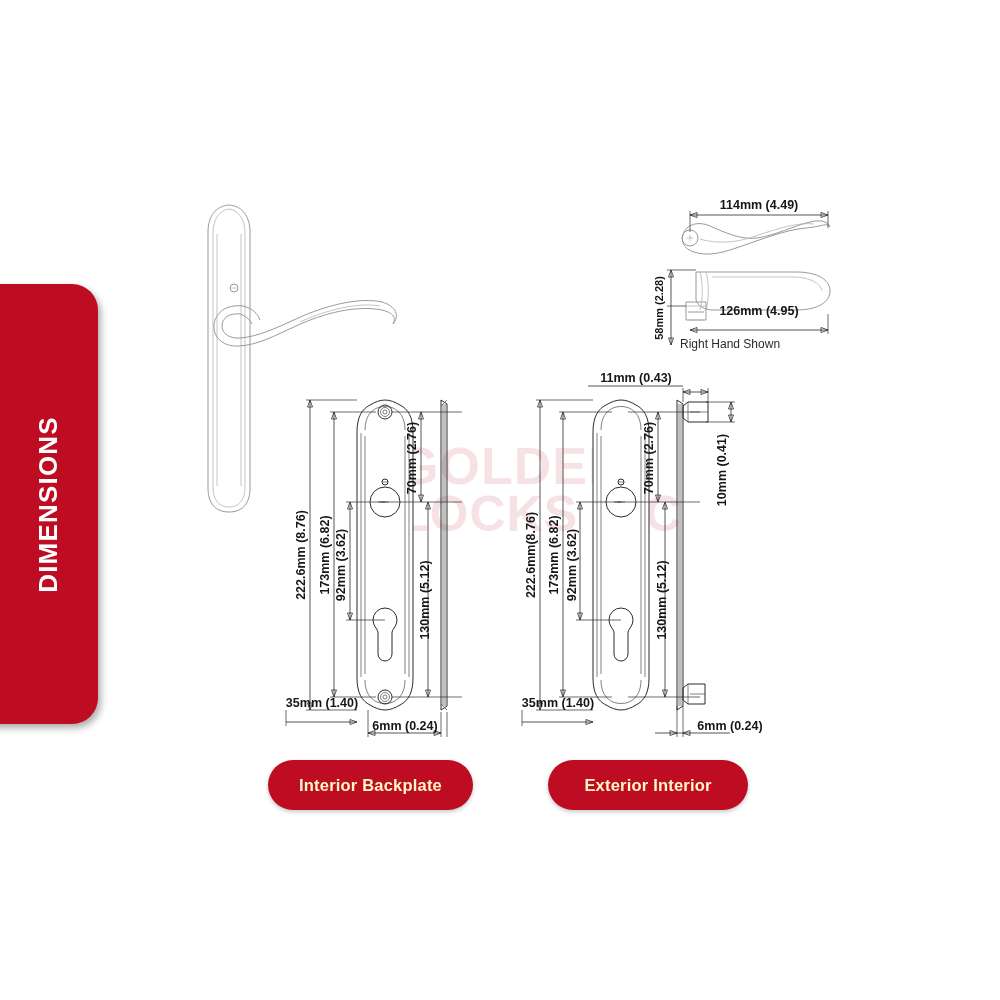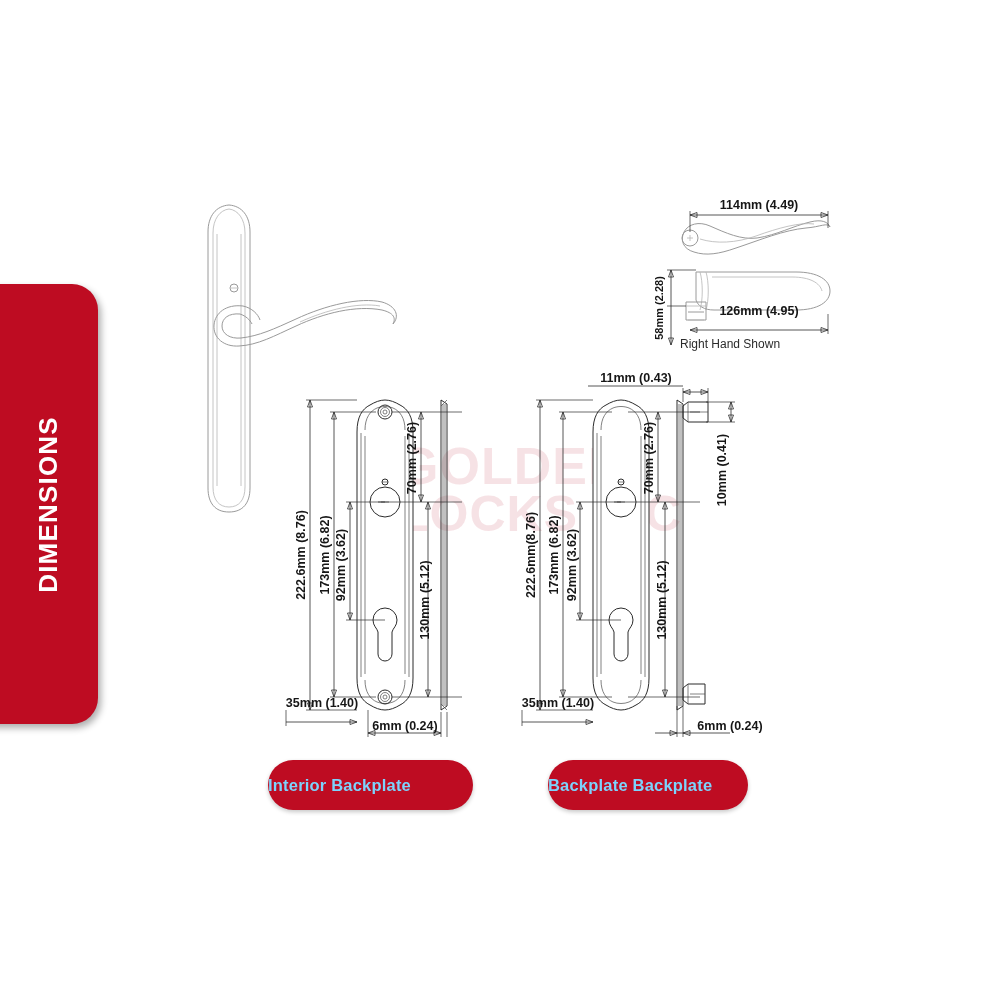--- a/index.html
+++ b/index.html
@@ -15,22 +15,22 @@
   }
   #side-tab .vtext{
     transform:rotate(-90deg);white-space:nowrap;color:#fff;
     font-size:26px;font-weight:bold;letter-spacing:1.2px;
     margin-left:10px;
   }
 
   
   .pill{
     position:absolute;height:50px;border-radius:25px;background:#be0c22;
-    color:#7dd3fc;font-size:16.5px;font-weight:bold;letter-spacing:.2px;
-    display:flex;align-items:center;justify-content:flex-start;
+    color:#fef9c3;font-size:16.5px;font-weight:bold;letter-spacing:.2px;
+    display:flex;align-items:center;justify-content:center;
     box-shadow:0 2px 4px rgba(0,0,0,.22);
   }
   #btn-interior{left:268px;top:760px;width:205px;}
   #btn-exterior{left:548px;top:760px;width:200px;}
 
   
   #watermark{
     position:absolute;left:398px;top:442px;width:300px;
     font-size:52px;font-weight:bold;line-height:.95;
     color:#f4d9dd;opacity:.75;letter-spacing:1px;
@@ -393,14 +393,14 @@
     <path class="ext" d="M 683 706 L 683 737"></path>
     <text class="lbl" x="730" y="730" text-anchor="middle">6mm (0.24)</text>
   </g>
 
 </svg>
 
 <div class="pill" id="btn-interior">
   <span>Interior Backplate</span>
 </div>
 <div class="pill" id="btn-exterior">
-  <span>Backplate Backplate</span>
+  <span>Exterior Interior</span>
 </div>
 
 </body></html>

